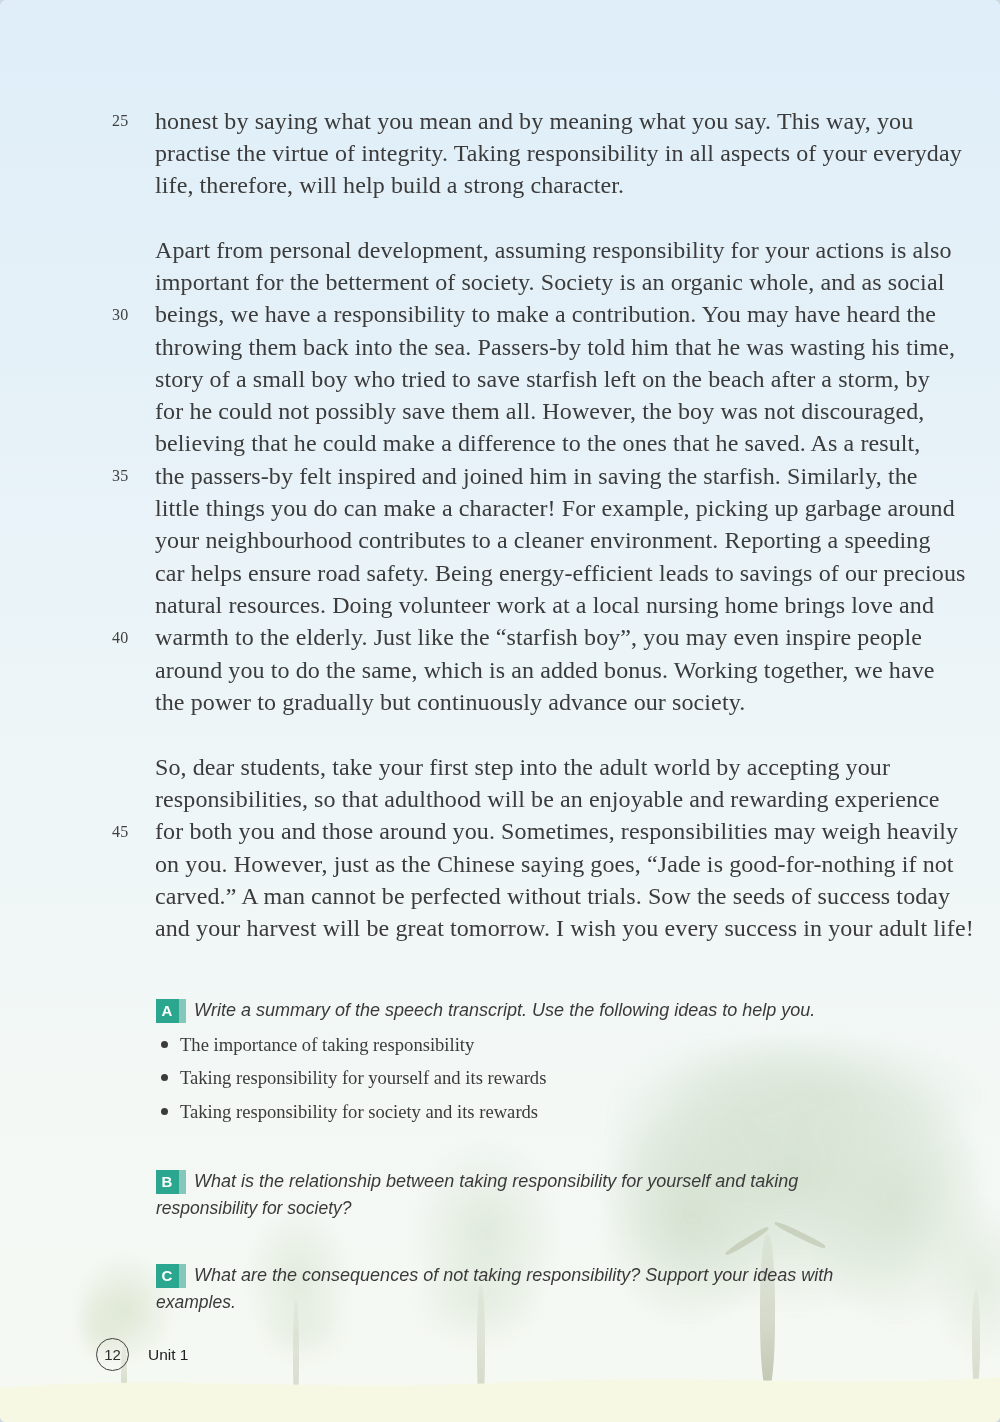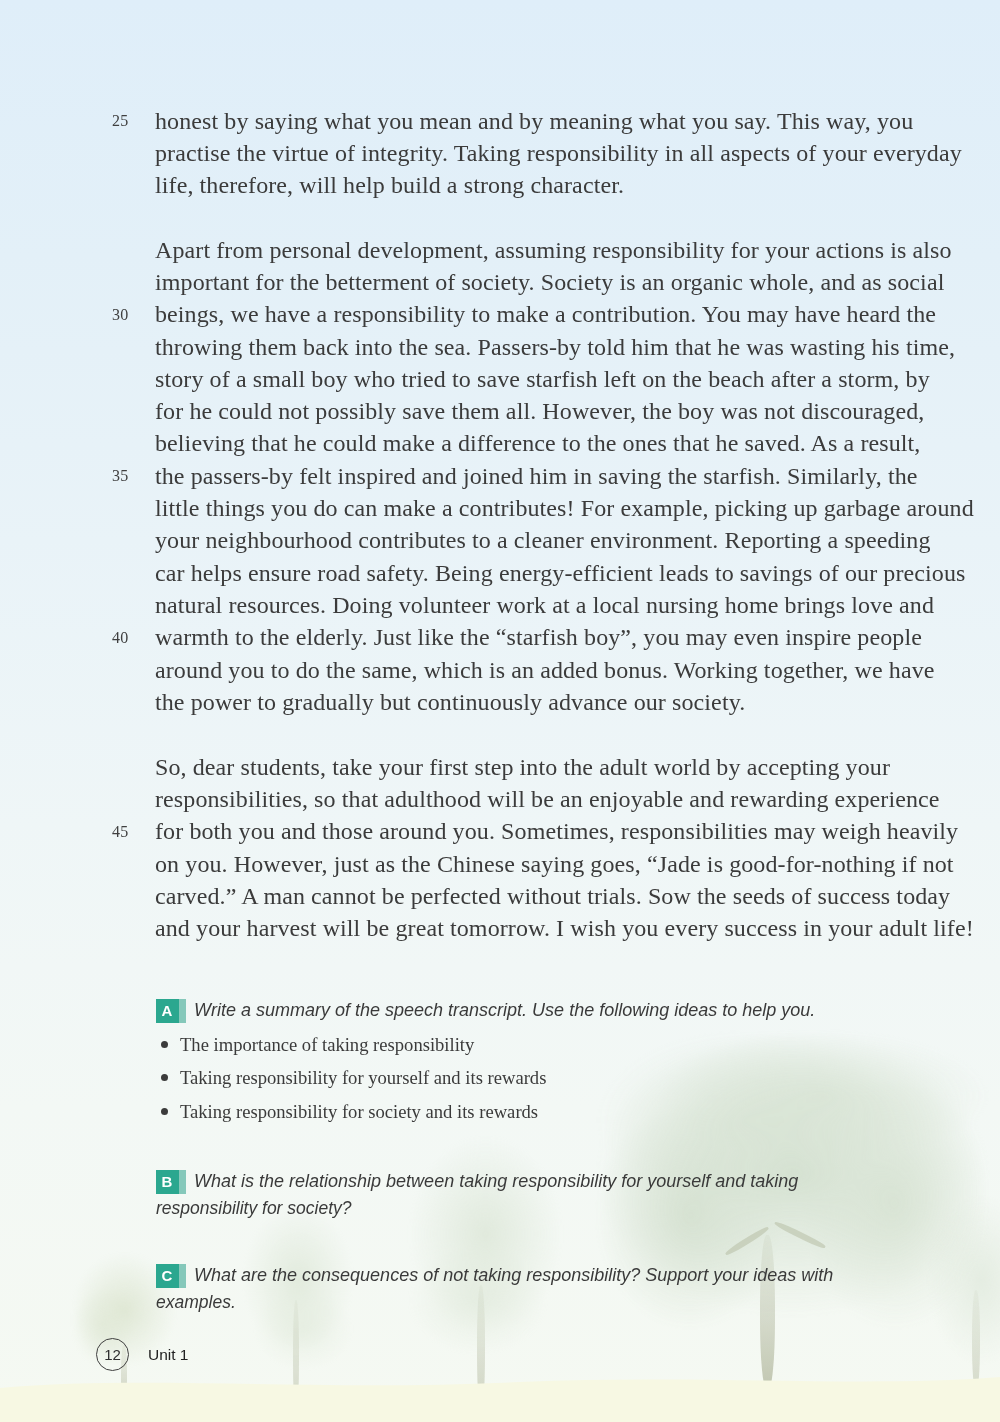--- a/index.html
+++ b/index.html
@@ -1,19 +1,20 @@
 <!DOCTYPE html>
 <html><head>
 <meta charset="utf-8">
 <style>
   html,body{margin:0;padding:0;}
   body{background:#cfd8e0;font-family:"Liberation Serif", serif;}
   #page{
     position:relative;width:1000px;height:1422px;margin:0 auto;overflow:hidden;
     background:linear-gradient(180deg,#dfeef9 0%,#e3f0f8 18%,#e9f3f8 38%,#eff6f7 58%,#f3f8f5 78%,#f5f9f2 100%);
+    border-radius:6px;
   }
   
   .scenery{position:absolute;inset:0;z-index:0;pointer-events:none;}
   .crown{position:absolute;filter:blur(2px);}
   .crown-big{
     left:595px;top:1030px;width:395px;height:300px;opacity:.85;
     background:
       radial-gradient(closest-side at 50% 48%, rgba(206,220,201,.95), rgba(206,220,201,0)),
       radial-gradient(closest-side at 24% 62%, rgba(199,214,192,.75), rgba(199,214,192,0)),
       radial-gradient(closest-side at 76% 58%, rgba(209,222,203,.8), rgba(209,222,203,0)),
@@ -154,21 +155,21 @@
       <div class="trow">
         <span class="lnum"></span>
         <span class="ltext">believing that he could make a difference to the ones that he saved. As a result,</span>
       </div>
       <div class="trow">
         <span class="lnum">35</span>
         <span class="ltext">the passers-by felt inspired and joined him in saving the starfish. Similarly, the</span>
       </div>
       <div class="trow">
         <span class="lnum"></span>
-        <span class="ltext">little things you do can make a contributes! For example, picking up garbage around</span>
+        <span class="ltext">little things you do can make a character! For example, picking up garbage around</span>
       </div>
       <div class="trow">
         <span class="lnum"></span>
         <span class="ltext">your neighbourhood contributes to a cleaner environment. Reporting a speeding</span>
       </div>
       <div class="trow">
         <span class="lnum"></span>
         <span class="ltext">car helps ensure road safety. Being energy-efficient leads to savings of our precious</span>
       </div>
       <div class="trow">

